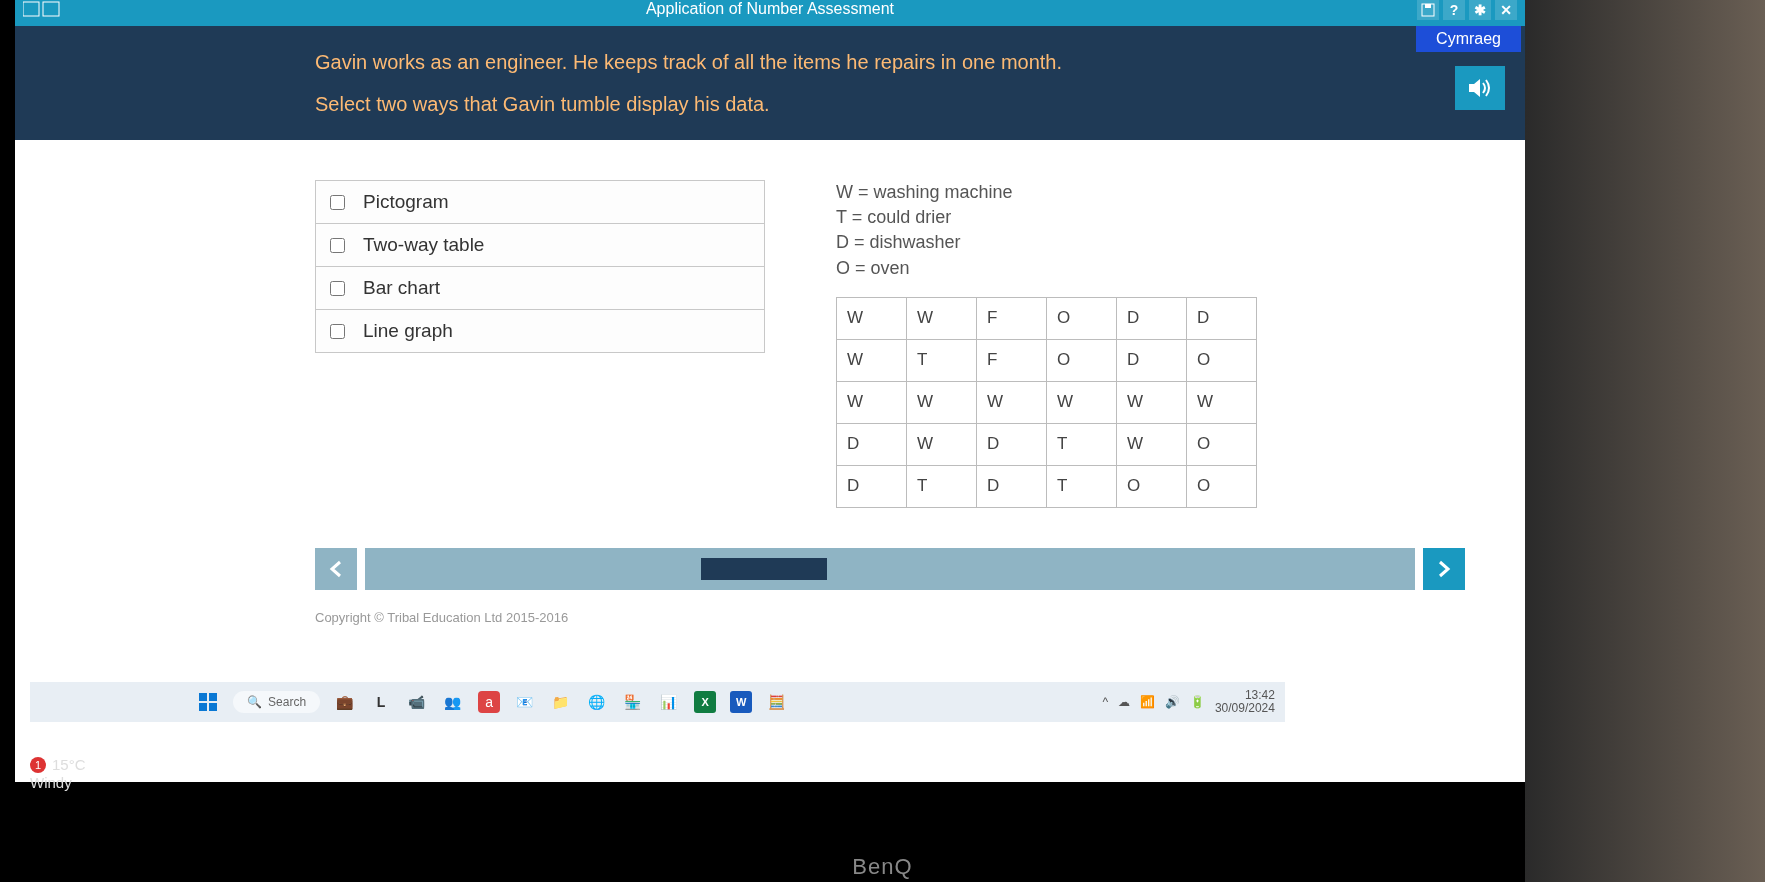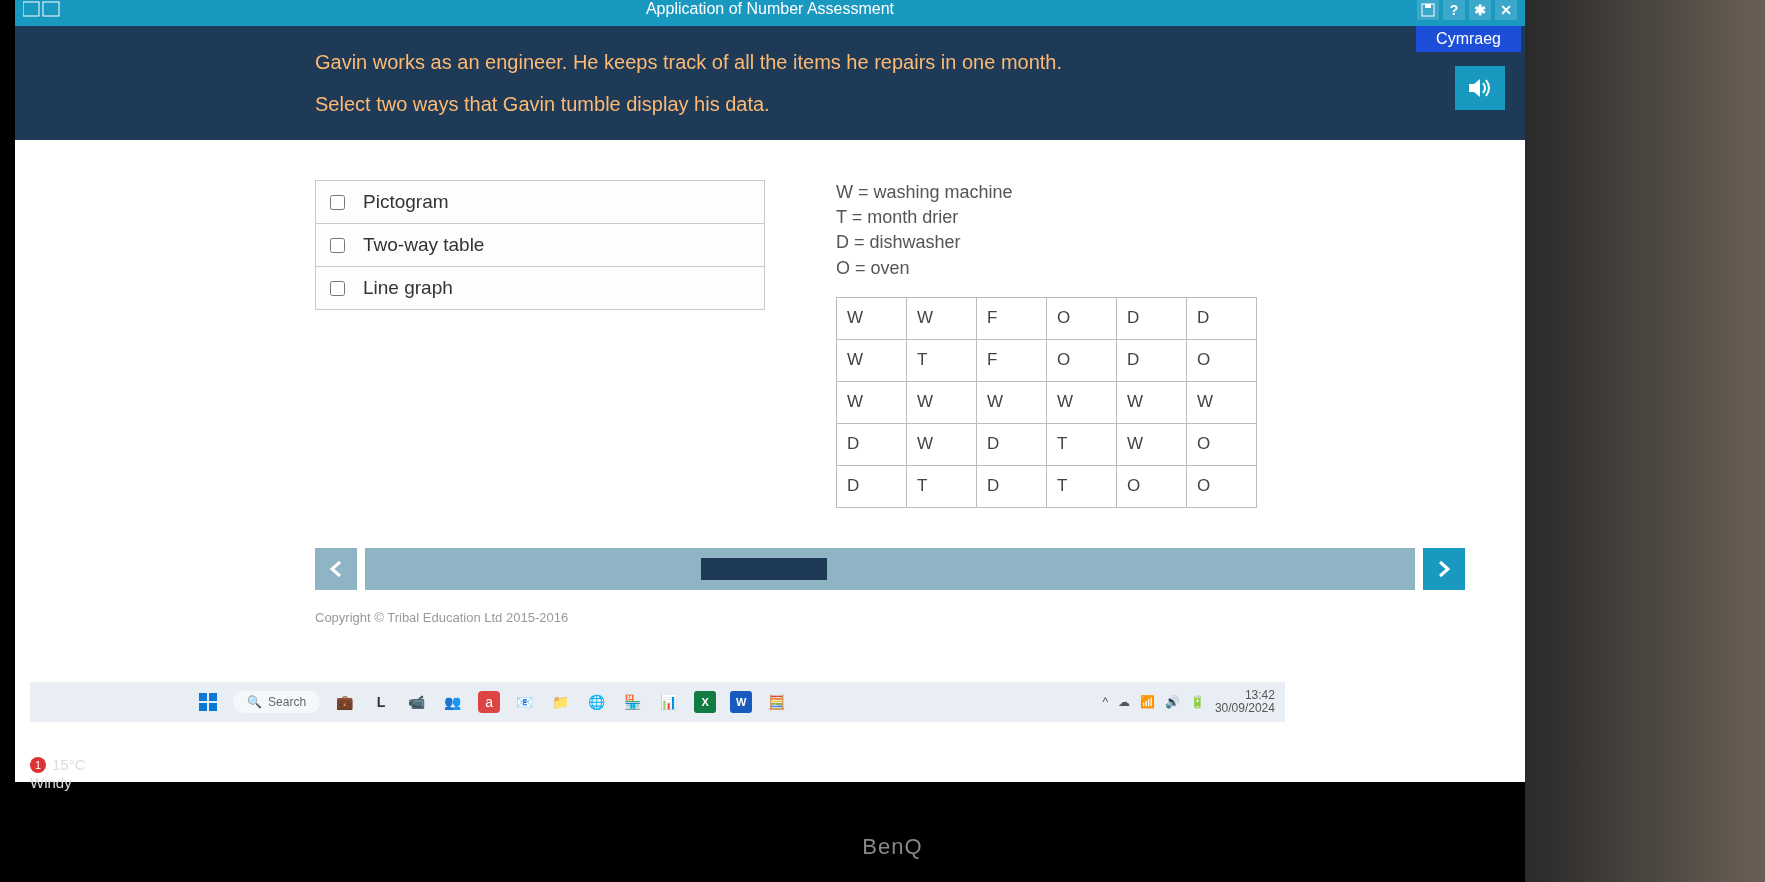--- a/index.html
+++ b/index.html
@@ -150,21 +150,21 @@
   .task-center { margin:0 auto; display:flex; align-items:center; gap:14px; }
   .task-search {
     display:flex; align-items:center; gap:6px;
     background:#f5f8fb; border-radius:16px; padding:4px 14px;
     color:#666;
   }
   .task-icon { width:22px; height:22px; border-radius:4px; display:flex;align-items:center;justify-content:center; font-size:14px;}
   .task-right { margin-left:auto; display:flex; align-items:center; gap:10px; font-size:12px; color:#555;}
   .beno {
     position:absolute; left:50%; transform:translateX(-50%);
-    bottom:22px; color:#888; font-family:Arial; font-size:22px; letter-spacing:1px;margin-left:10px;
+    bottom:2px; color:#888; font-family:Arial; font-size:22px; letter-spacing:1px;
   }
   .right-edge {
     position:absolute; right:0; top:0; bottom:0; width:240px;
     background: linear-gradient(90deg,#2a2a2a,#6a5f54);
   }
 </style>
 </head>
 <body>
 
 <div class="monitor-frame">
@@ -212,28 +212,32 @@
         <label class="opt-row">
           <input type="checkbox" style="">
           <span>Pictogram</span>
         </label>
         <label class="opt-row">
           <input type="checkbox" style="">
           <span>Two-way table</span>
         </label>
         <label class="opt-row">
           <input type="checkbox" style="">
+          <span>Bar chart</span>
+        </label>
+        <label class="opt-row">
+          <input type="checkbox" style="">
           <span>Line graph</span>
         </label>
       </div>
 
       <div class="data-col">
         <div class="legend">
           <div>W = washing machine</div>
-          <div>T = month drier</div>
+          <div>T = could drier</div>
           <div>D = dishwasher</div>
           <div>O = oven</div>
         </div>
         <table class="data-table">
           <tbody>
               <tr>
             <td>W</td>
             <td>W</td>
             <td>F</td>
             <td>O</td>

